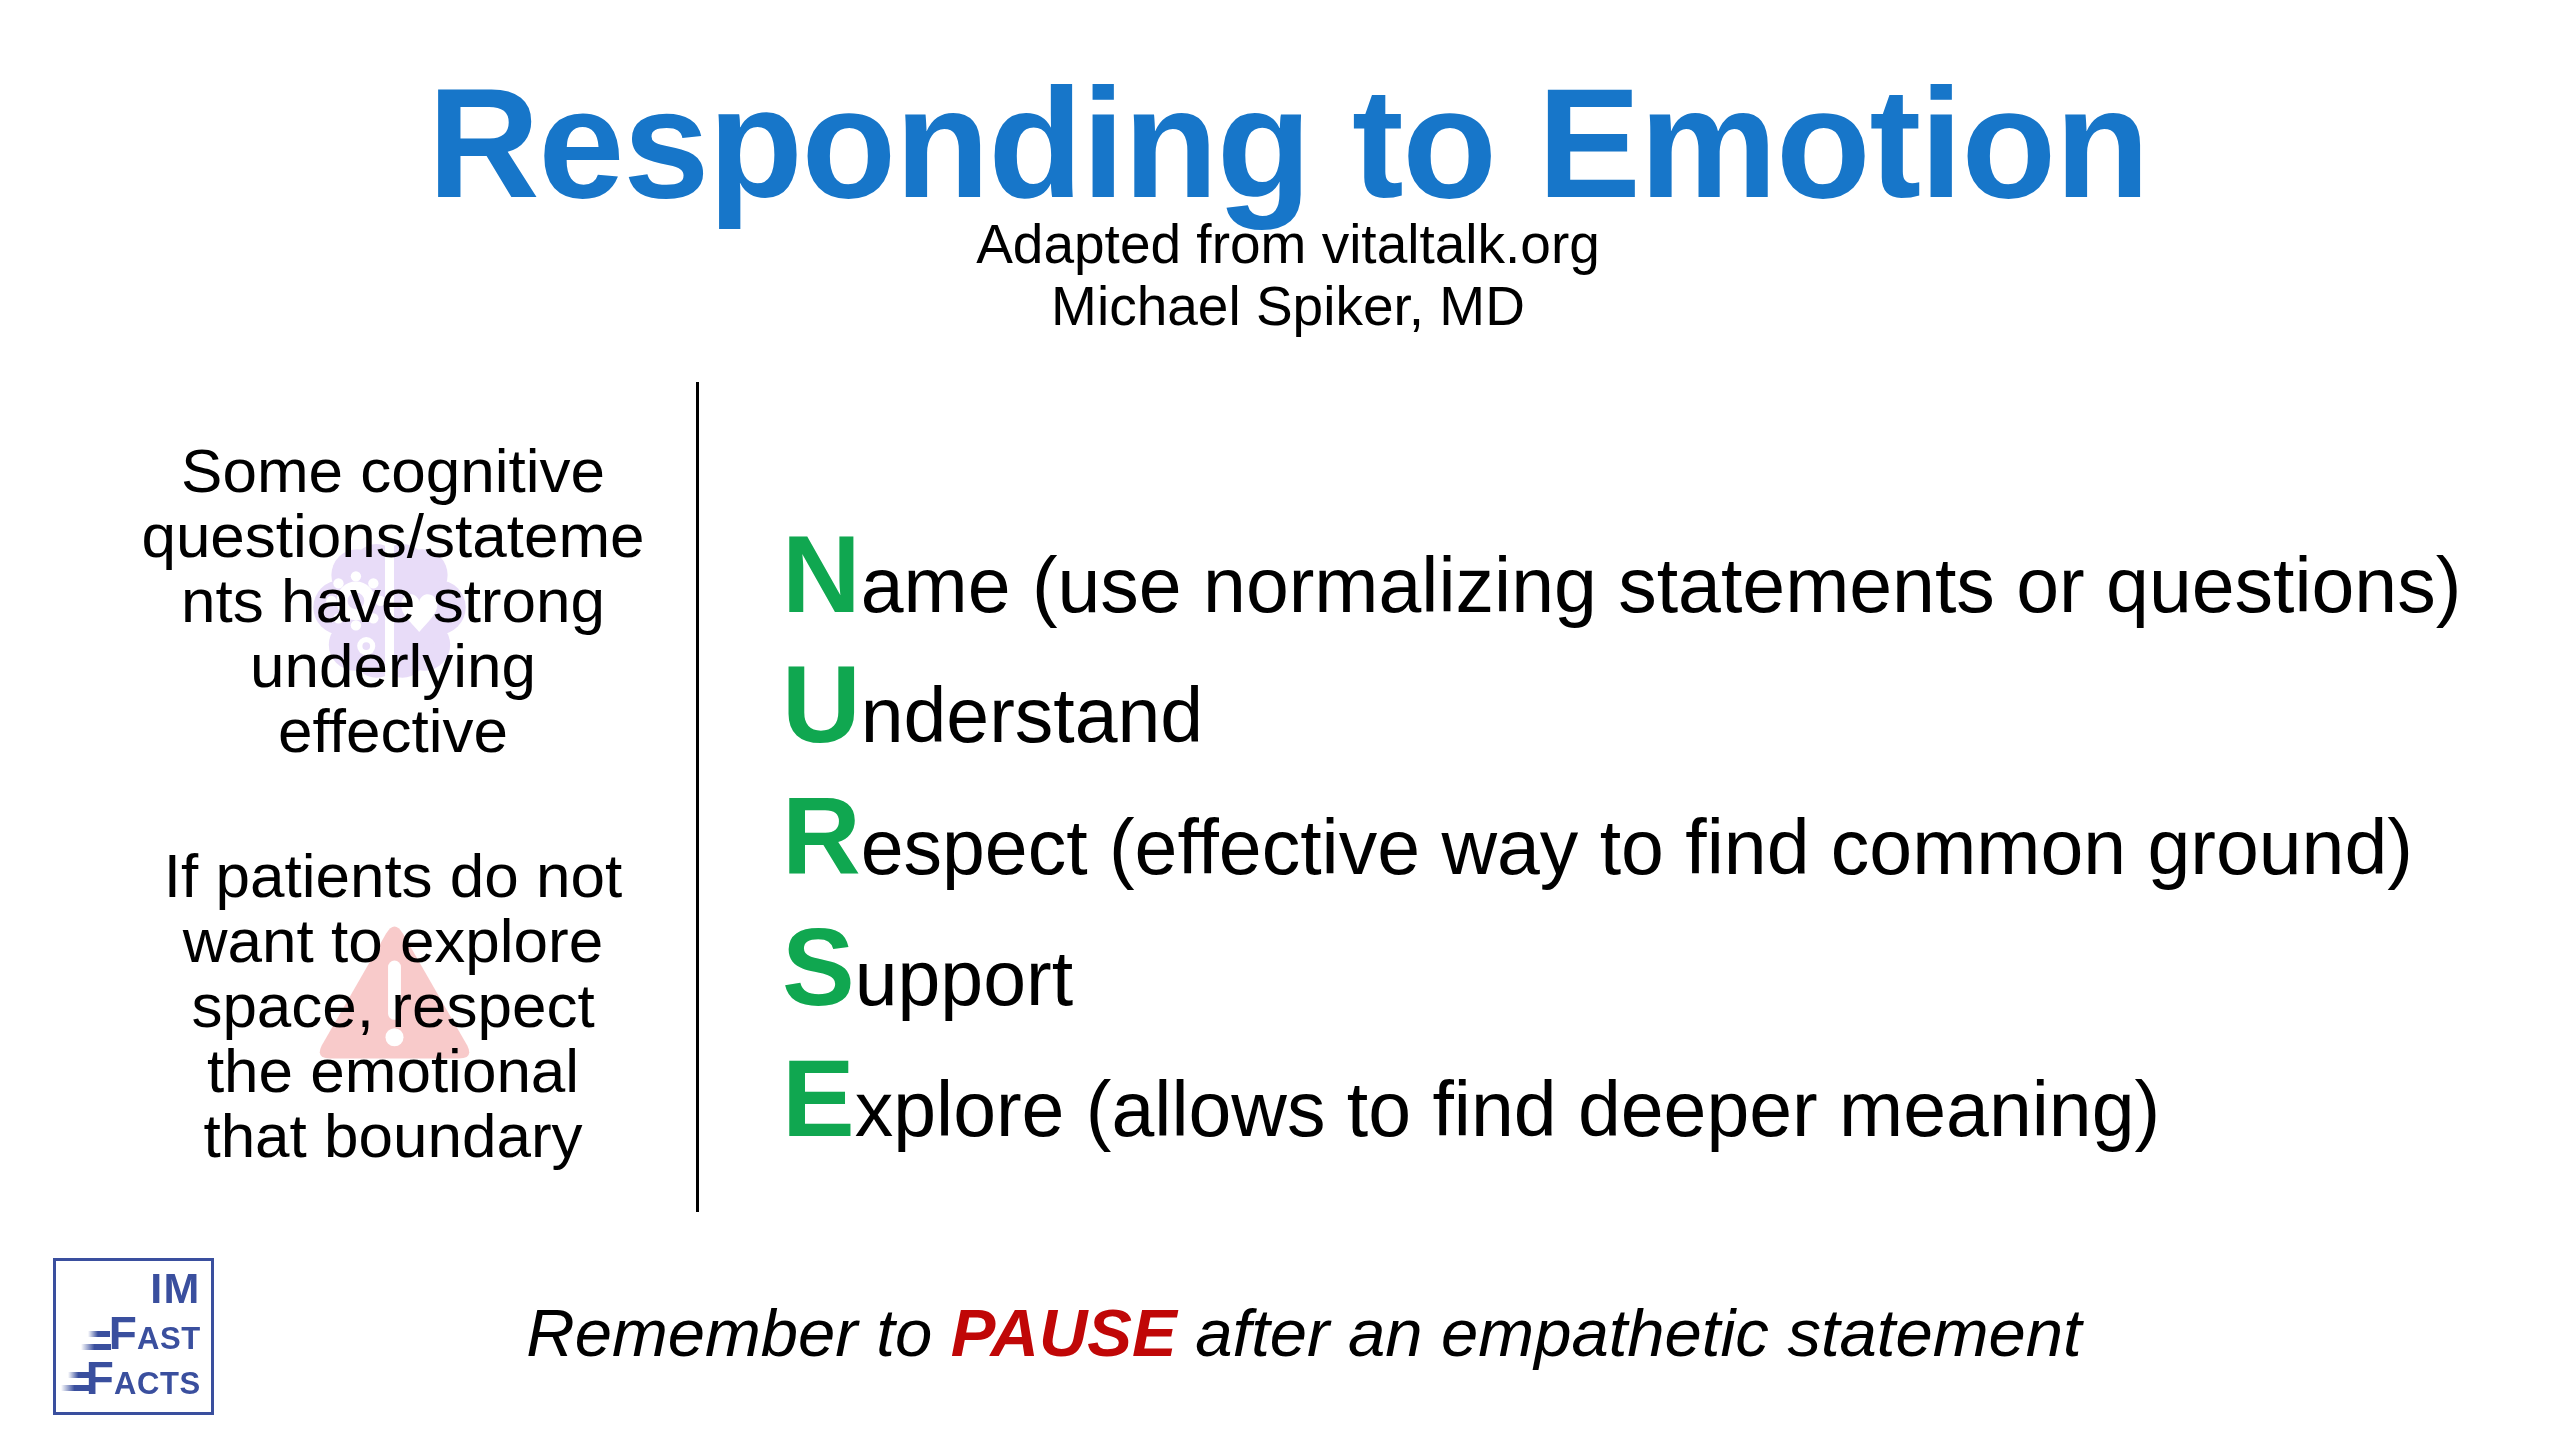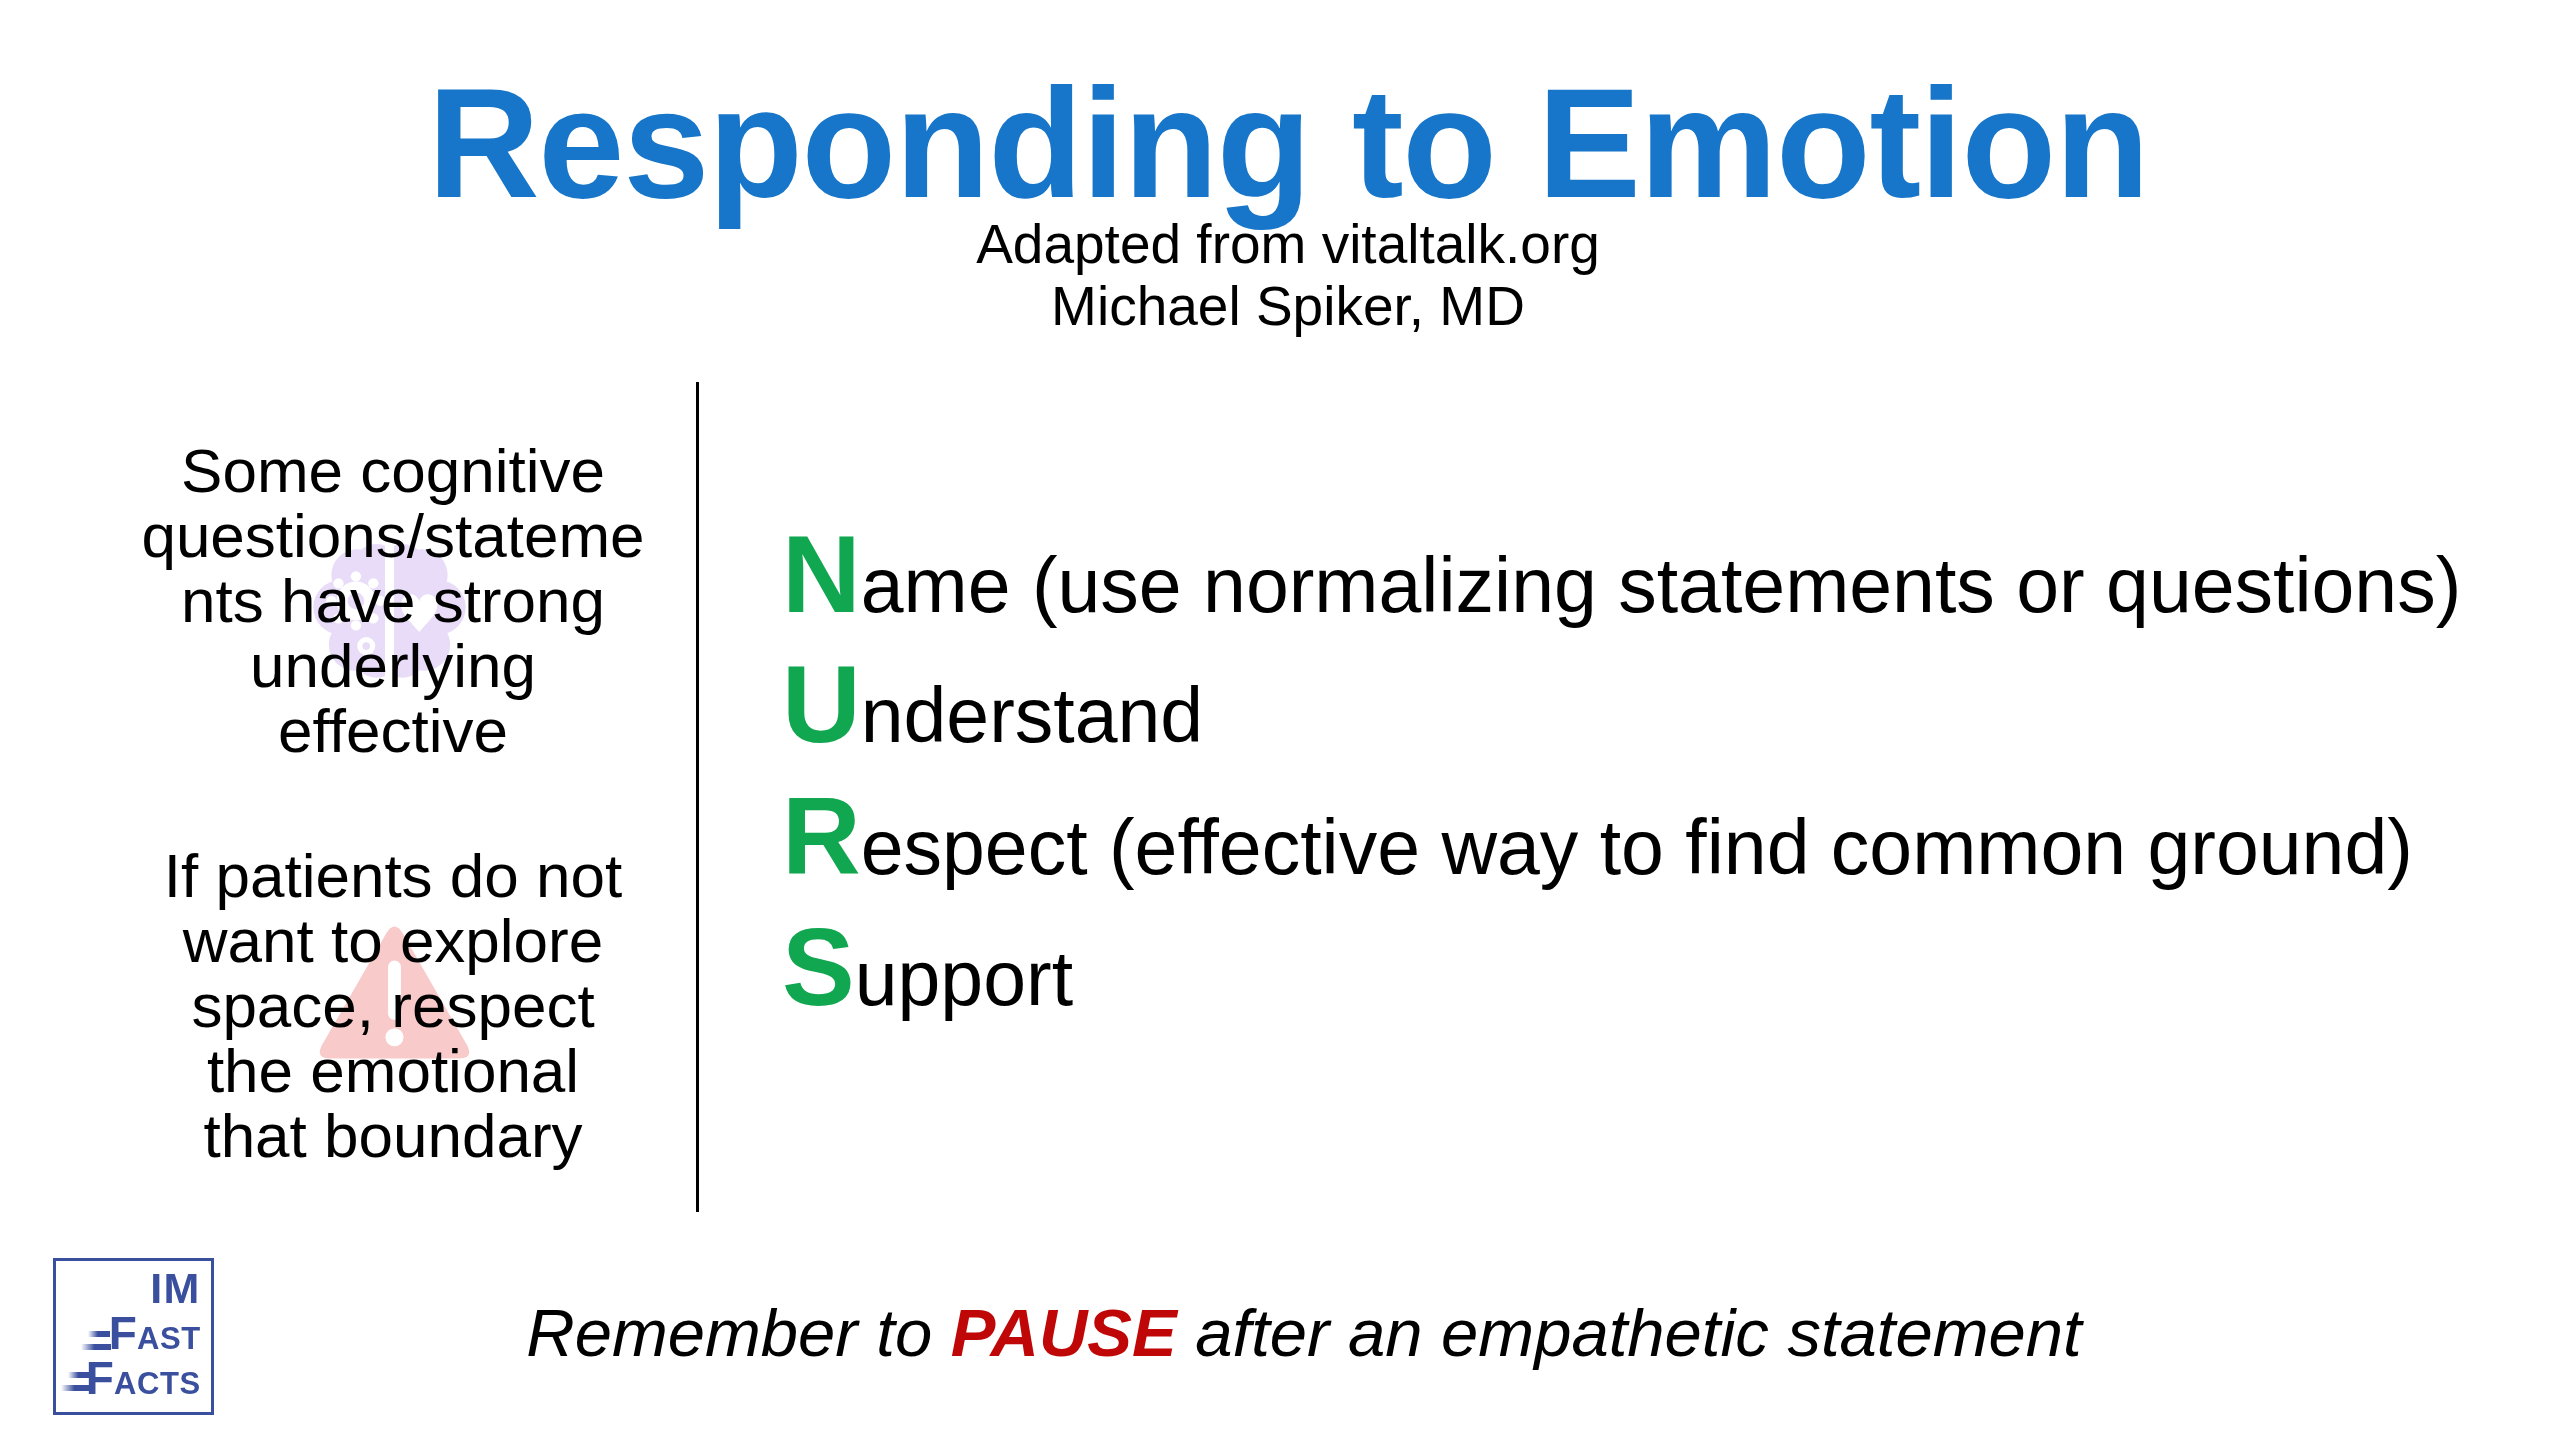--- a/index.html
+++ b/index.html
@@ -176,20 +176,23 @@
   </div>
   <div id="nurse-1" class="abs nurse-item text-layer">
     <span class="nurse-letter">U</span><span class="nurse-rest">nderstand</span>
   </div>
   <div id="nurse-2" class="abs nurse-item text-layer">
     <span class="nurse-letter">R</span><span class="nurse-rest">espect (effective way to find common ground)</span>
   </div>
   <div id="nurse-3" class="abs nurse-item text-layer">
     <span class="nurse-letter">S</span><span class="nurse-rest">upport</span>
   </div>
+  <div id="nurse-4" class="abs nurse-item text-layer">
+    <span class="nurse-letter">E</span><span class="nurse-rest">xplore (allows to find deeper meaning)</span>
+  </div>
 
   <div class="abs footer-line text-layer">
     <span>Remember to </span><span class="footer-highlight">PAUSE</span><span> after an empathetic statement</span>
   </div>
 
   <div class="abs logo-box">
     <div class="row logo-im">IM</div>
     <div class="row logo-fast">
       <span class="logo-big-f">F</span><span class="logo-small-caps">AST</span>
     </div>

